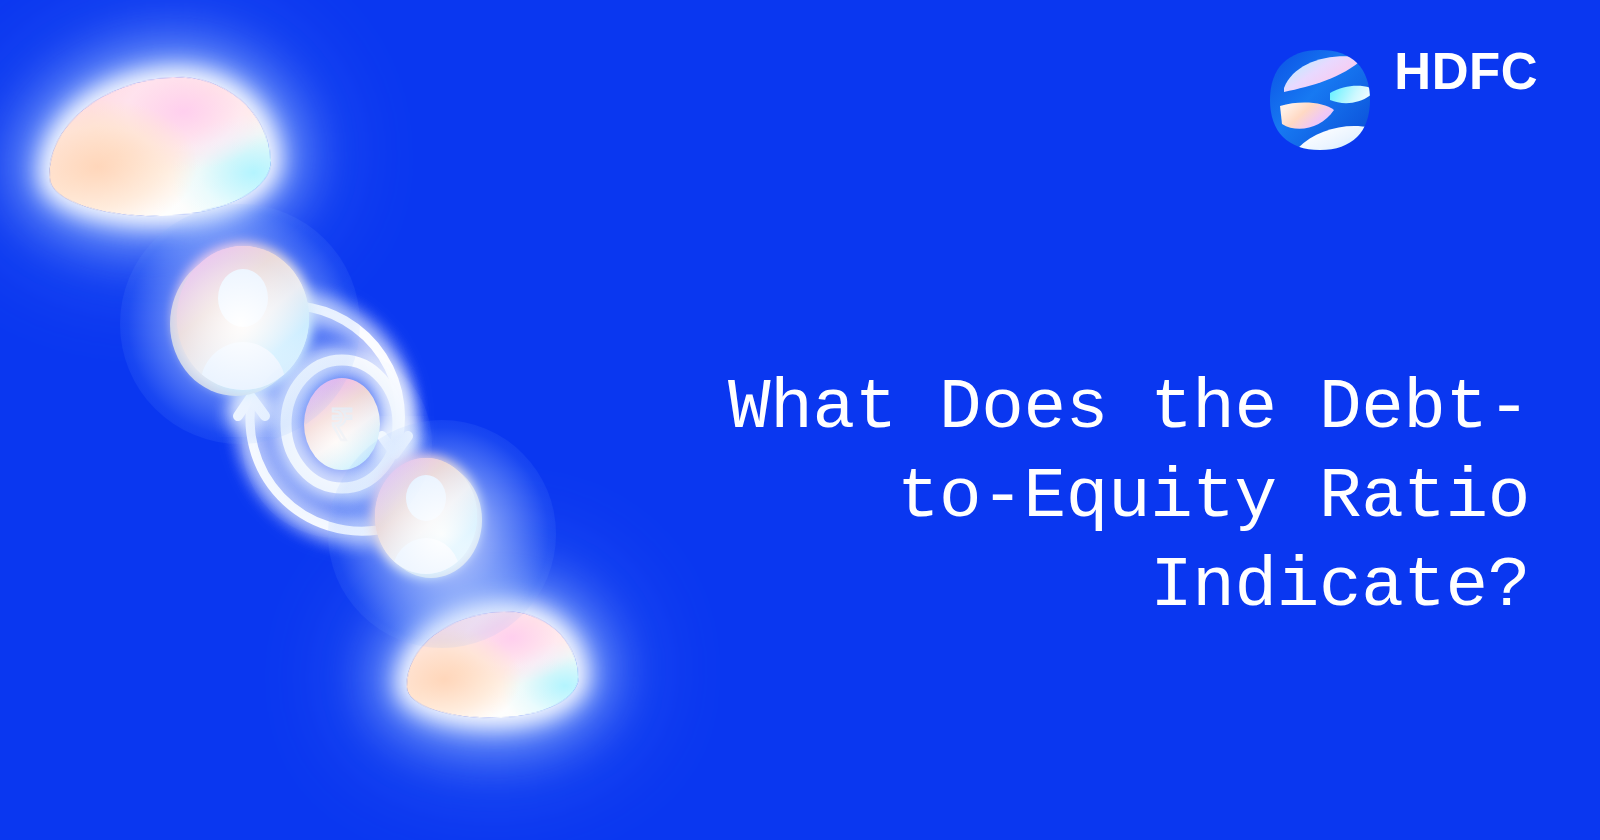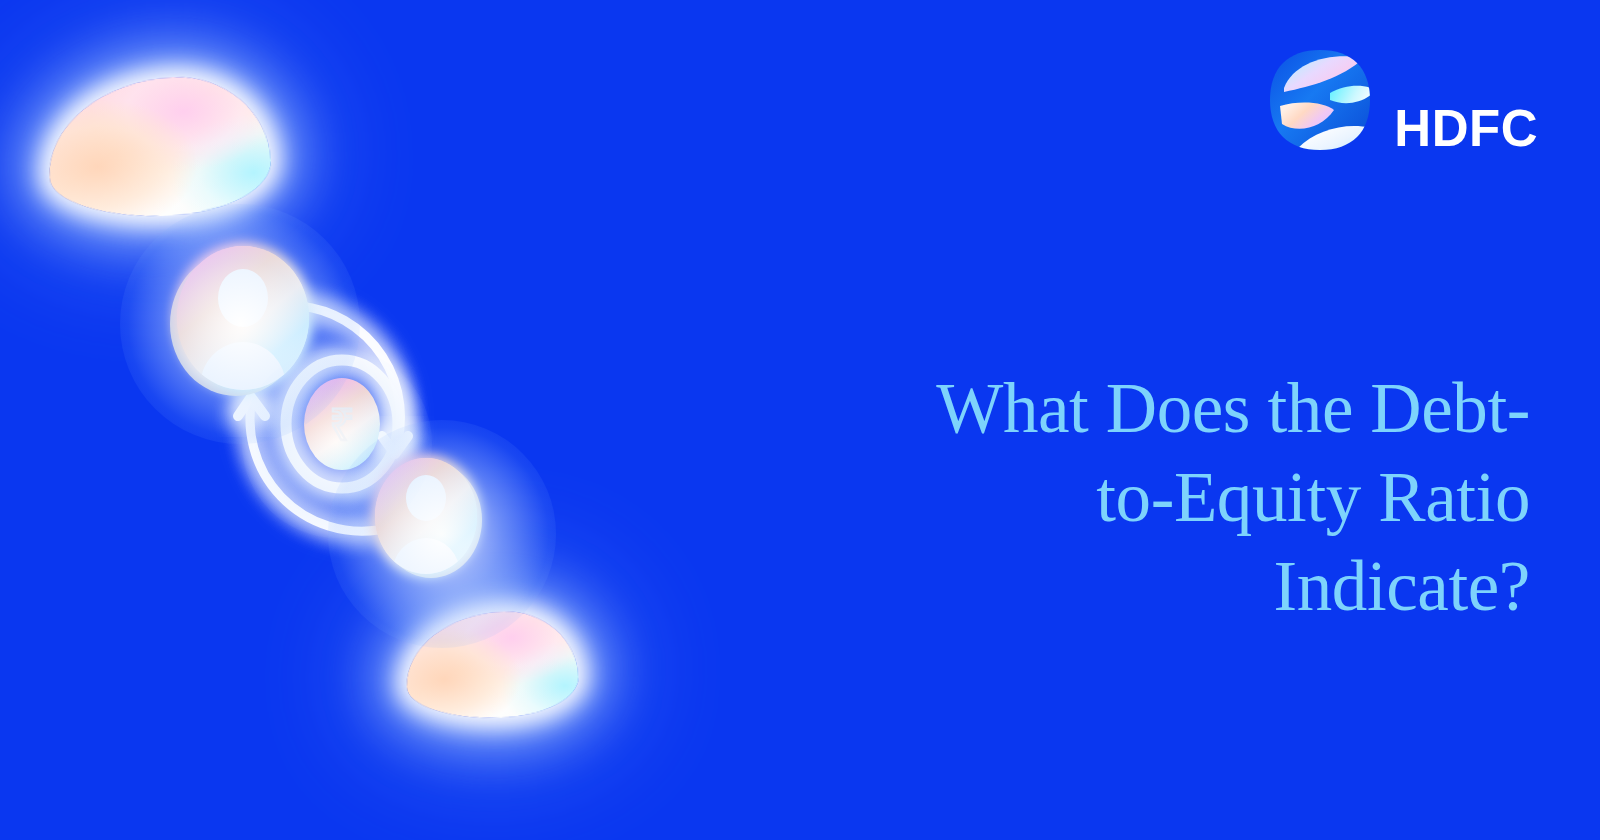--- a/index.html
+++ b/index.html
@@ -15,21 +15,21 @@
     overflow: hidden;
     font-family: "Liberation Sans", sans-serif;
   }
 
   
   .logo-block {
     position: absolute;
     top: 48px;
     right: 62px;
     display: flex;
-    align-items: flex-end;
+    align-items: flex-start;
     gap: 22px;
   }
   .logo-mark {
     width: 104px;
     height: 104px;
     display: block;
   }
   .logo-word {
     display: flex;
     flex-direction: column;
@@ -44,26 +44,26 @@
     font-family: "Liberation Sans", sans-serif;
   }
 
   
   .headline {
     position: absolute;
     right: 70px;
     top: 316px;
     width: 980px;
     text-align: right;
-    color: #7dd3fc;
+    color: #ffffff;
     font-size: 71px;
     font-weight: 500;
     line-height: 1.26;
     letter-spacing: -0.4px;
-    font-family: Liberation Serif, serif;
+    font-family: Liberation Mono, monospace;
     white-space: pre-line;
   }
 
   
   .blob {
     position: absolute;
     pointer-events: none;
   }
   .blob .core {
     width: 100%;

